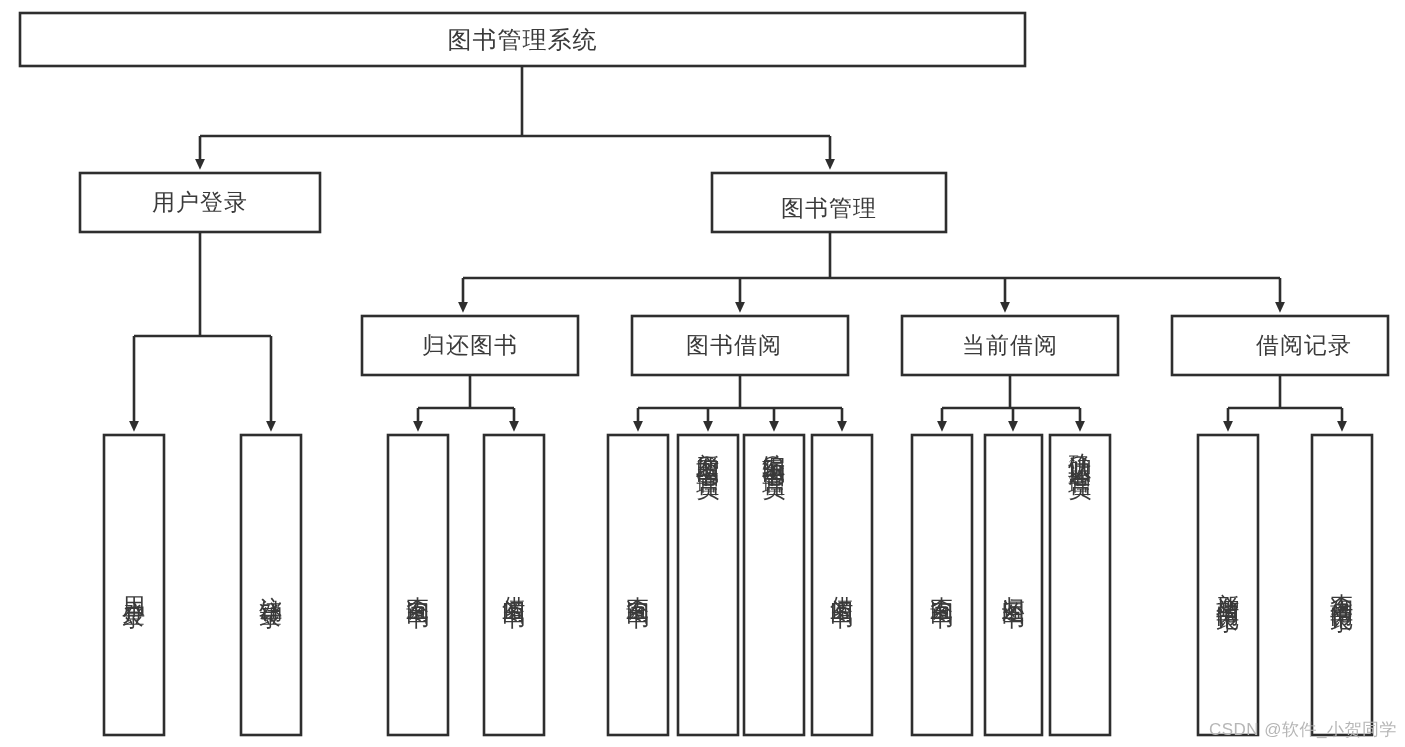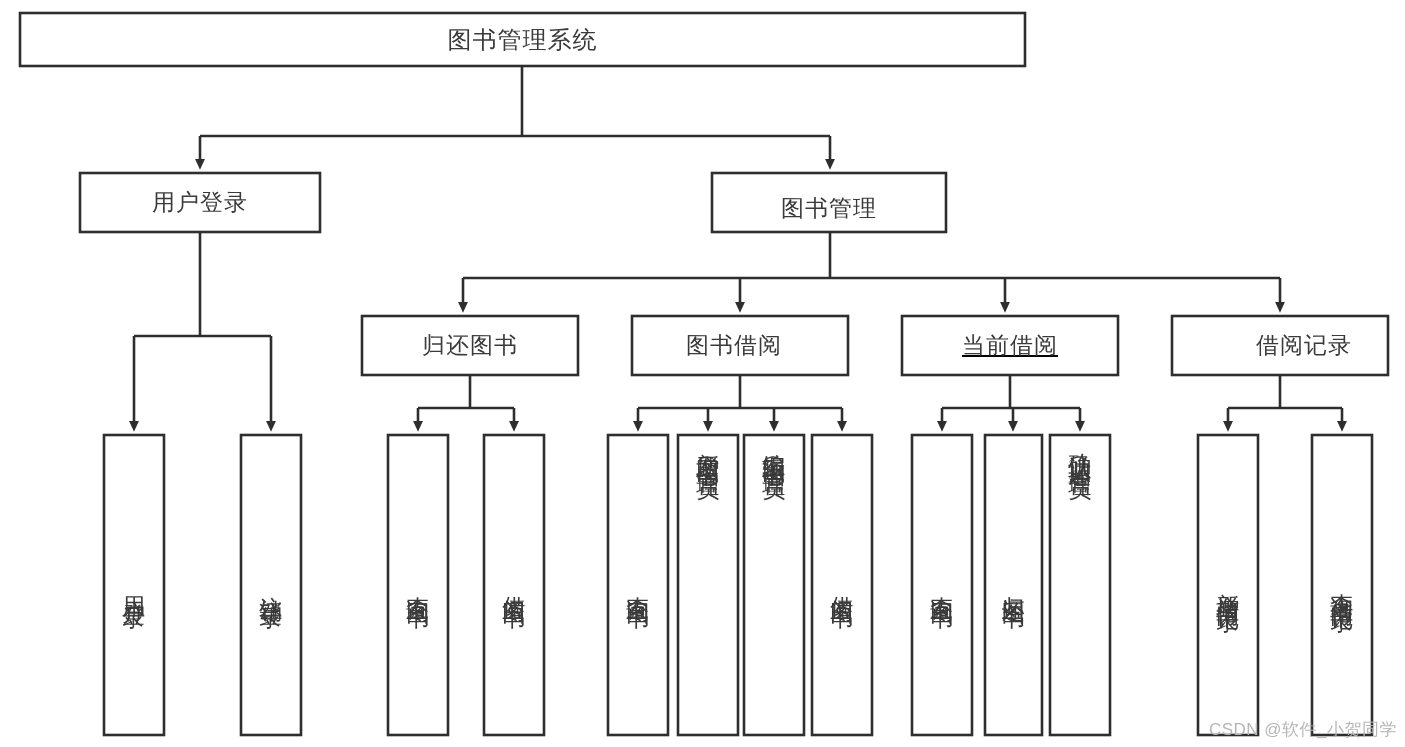--- a/index.html
+++ b/index.html
@@ -197,21 +197,21 @@
   <div class="hlabel-holder" style="left:712px; top:173px; width:234px; height:71px;">
     <span class="hlabel-inner">图书管理</span>
   </div>
 
   <div class="hlabel-holder" style="left:362px; top:316px; width:216px; height:59px;">
     <span class="hlabel-inner">归还图书</span>
   </div>
   <div class="hlabel-holder" style="left:632px; top:316px; width:204px; height:59px;">
     <span class="hlabel-inner">图书借阅</span>
   </div>
-  <div class="hlabel-holder" style="left:902px; top:316px; width:216px; height:59px;text-decoration:underline;">
+  <div class="hlabel-holder" style="left:902px; top:316px; width:216px; height:59px;">
     <span class="hlabel-inner">当前借阅</span>
   </div>
   <div class="hlabel-holder" style="left:1172px; top:316px; width:216px; height:59px;padding-left:24px;">
     <span class="hlabel-inner">借阅记录</span>
   </div>
 
   <div class="vlabel-holder" style="left:104px; top:435px; width:60px; height:300px;">
     <span class="vlabel-inner">用户登录</span>
   </div>
   <div class="vlabel-holder" style="left:241px; top:435px; width:60px; height:300px;">

